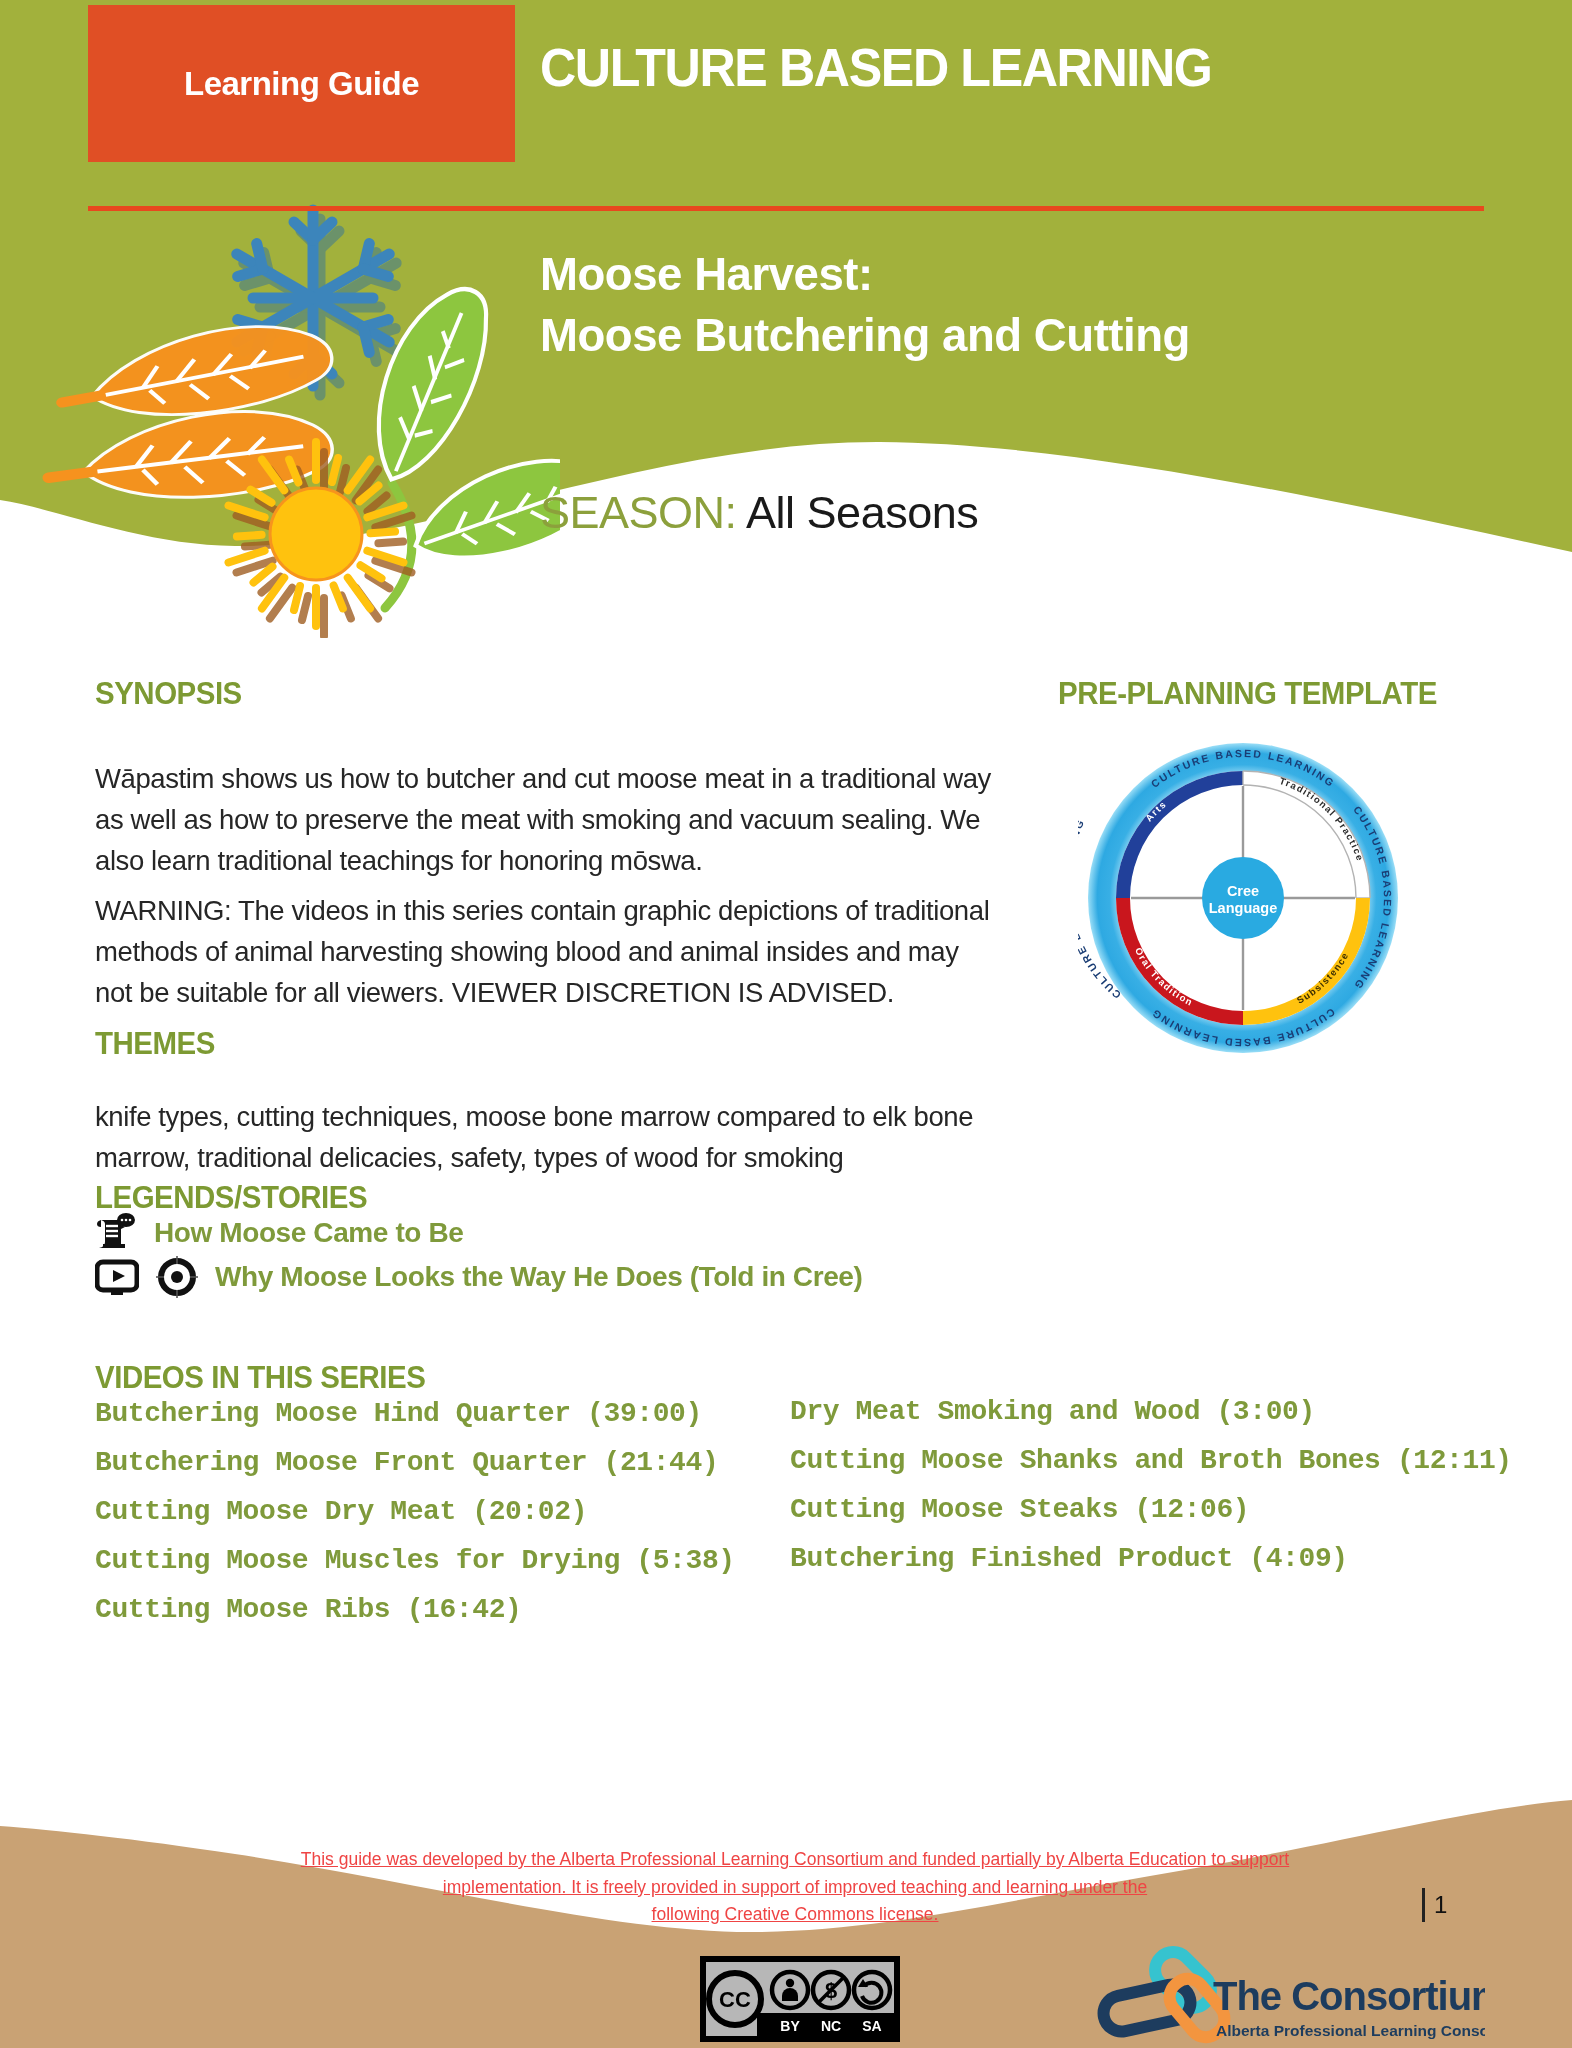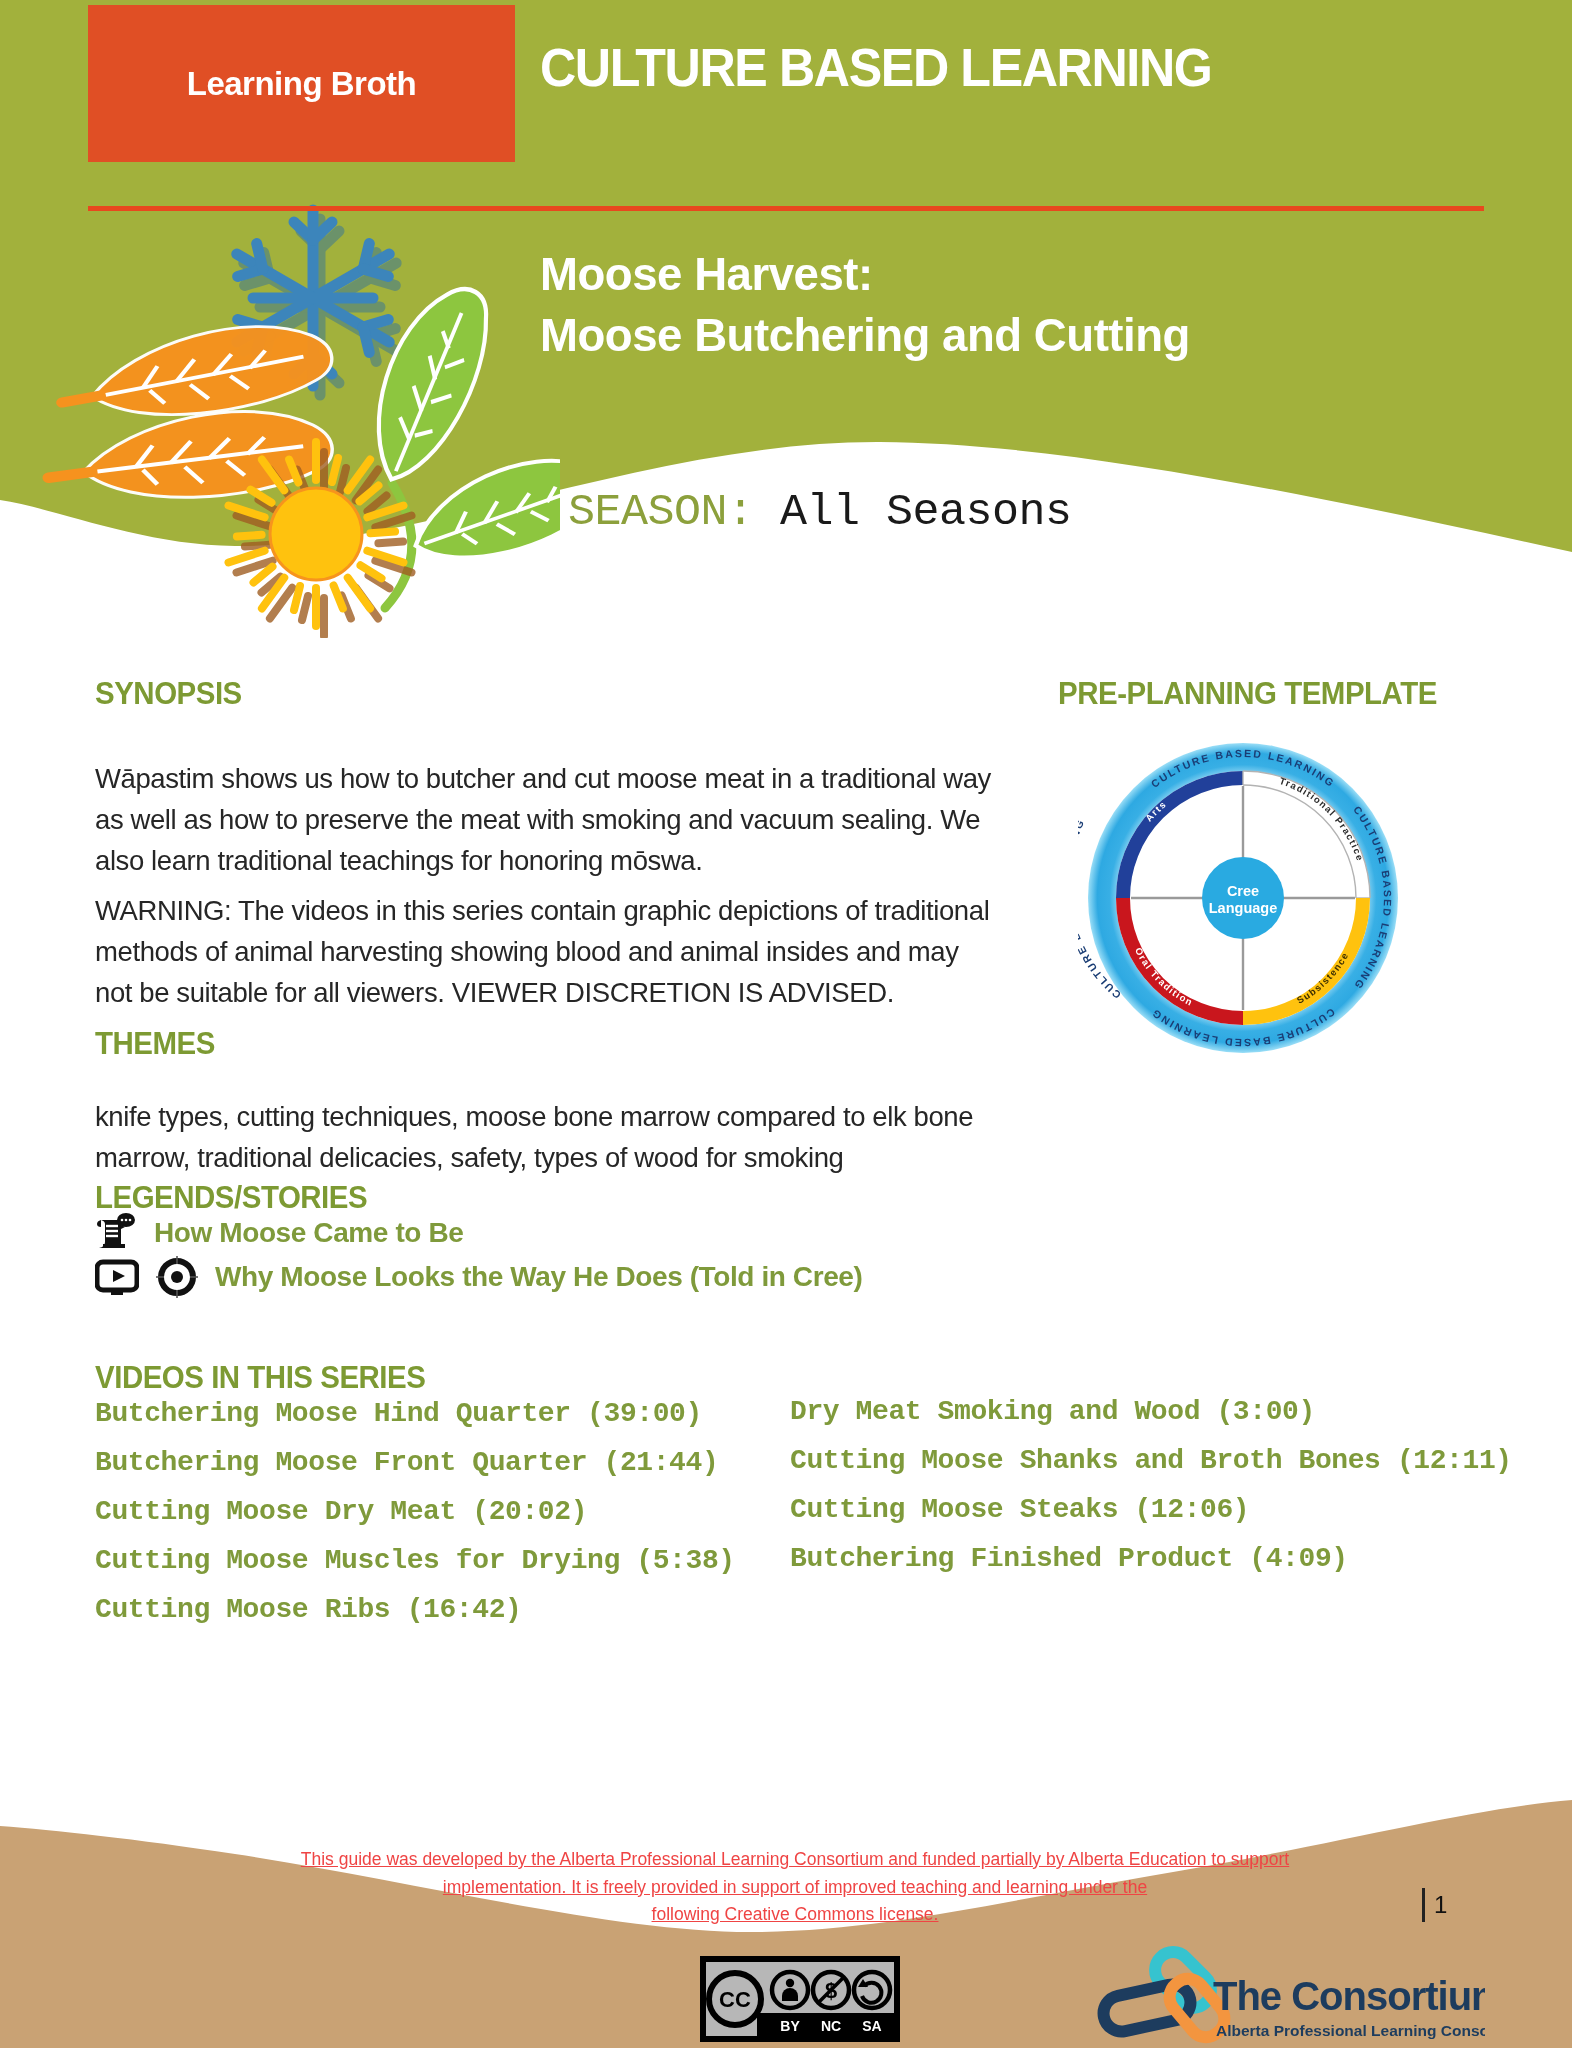--- a/index.html
+++ b/index.html
@@ -9,21 +9,21 @@
   svg{display:block;}
 
   .badge{left:88px;top:5px;width:427px;height:157px;background:#e04f25;
          display:flex;align-items:center;justify-content:center;}
   .badge span{color:#ffffff;font-size:33px;font-weight:700;letter-spacing:-0.5px;}
   .brand{left:540px;top:36px;color:#ffffff;font-size:54px;font-weight:700;
          letter-spacing:-1.5px;transform:scaleX(0.93);transform-origin:left top;white-space:nowrap;}
   .rule{left:88px;top:206px;width:1396px;height:5px;background:#e8481e;}
   .banner-title{left:540px;top:243px;color:#ffffff;font-size:47px;font-weight:700;
          line-height:61px;letter-spacing:-0.5px;transform:scaleX(0.97);transform-origin:left top;white-space:nowrap;}
-  .season{left:568px;top:487px;font-size:45px;font-weight:400;letter-spacing:-0.5px;white-space:nowrap;font-family:Liberation Mono, monospace;}
+  .season{left:540px;top:487px;font-size:45px;font-weight:400;letter-spacing:-0.5px;white-space:nowrap;}
   .season .lab{color:#8ca03c;}
   .season .val{color:#1a1a1a;}
 
   .h-green{color:#7d9a33;font-size:31px;font-weight:700;letter-spacing:-0.5px;
            transform:scaleX(0.95);transform-origin:left top;white-space:nowrap;}
   .para{width:915px;font-size:27.5px;line-height:41px;color:#262626;letter-spacing:-0.4px;
         white-space:pre-line;margin-top:24px;}
   .linkish{color:#7f9a3b;font-weight:700;font-size:28px;letter-spacing:-0.4px;white-space:nowrap;}
   .vidcol .linkish{display:block;margin-bottom:21px;line-height:28px;font-family:Liberation Mono, monospace;}
   .legend-row{display:flex;align-items:center;gap:17px;}
@@ -164,21 +164,21 @@
           <use href="#rays" transform="rotate(216)"></use>
         <use href="#rays" transform="rotate(252)"></use>
           <use href="#rays" transform="rotate(288)"></use>
         <use href="#rays" transform="rotate(324)"></use>
       </g>
       <circle cx="0" cy="0" r="46" fill="#ffc20e" stroke="#f7941d" stroke-width="3"></circle>
     </g>
   </svg>
 
   <div class="abs badge">
-    <span>Learning Broth</span>
+    <span>Learning Guide</span>
   </div>
   <div class="abs brand">CULTURE BASED LEARNING</div>
   <div class="abs rule"></div>
 
   <div class="abs banner-title">
     <div>Moose Harvest:</div>
     <div>Moose Butchering and Cutting</div>
   </div>
 
   <div class="abs season">

